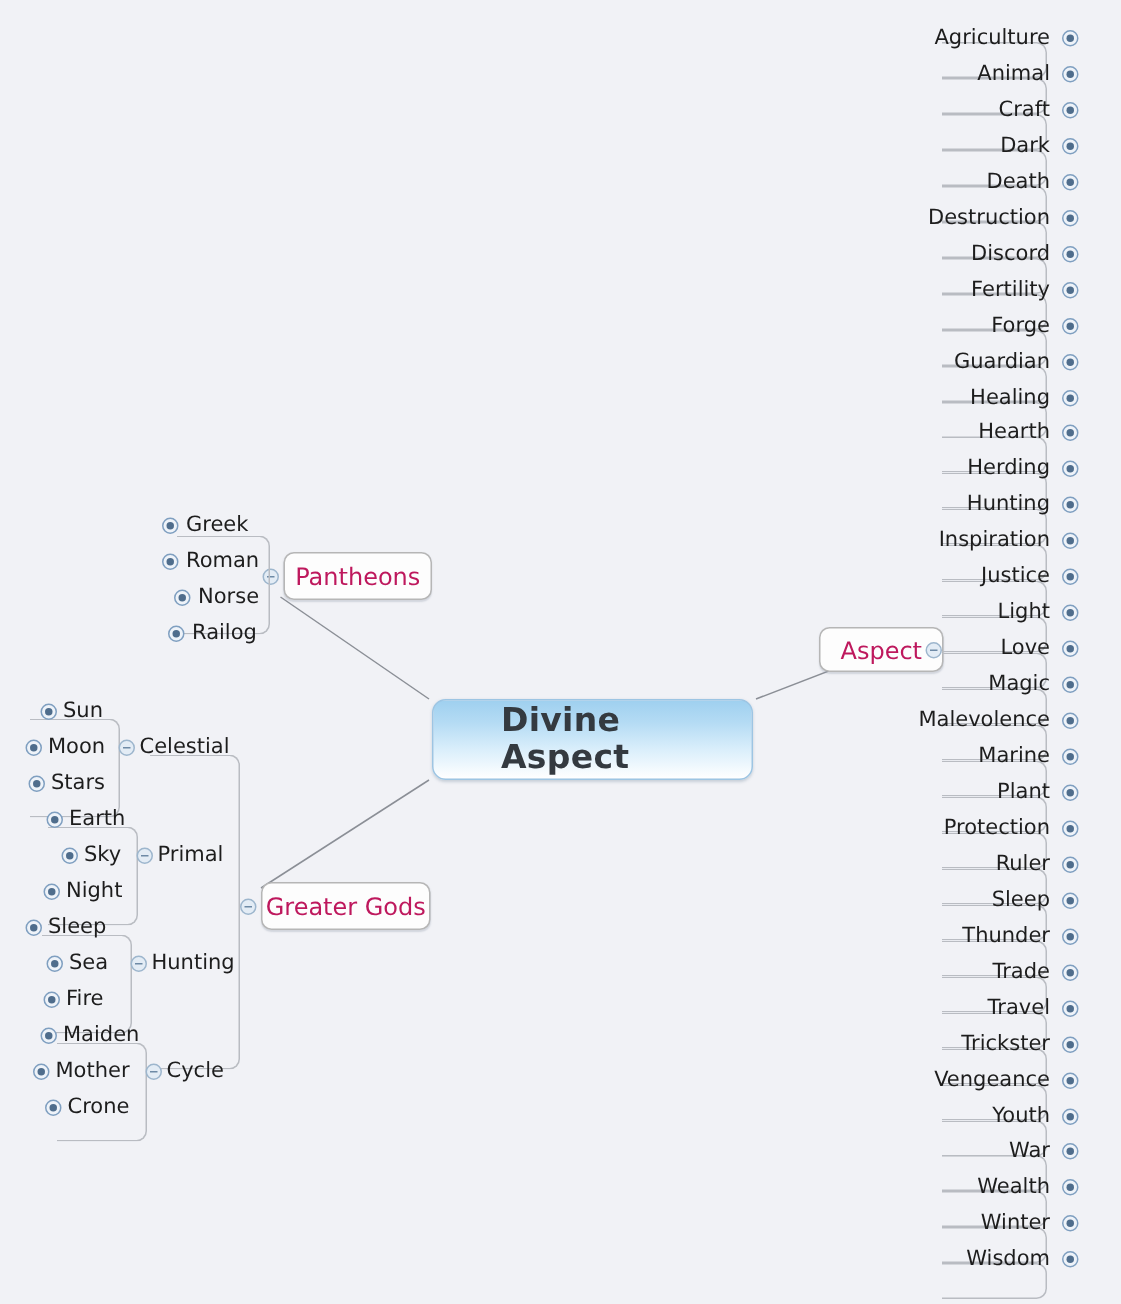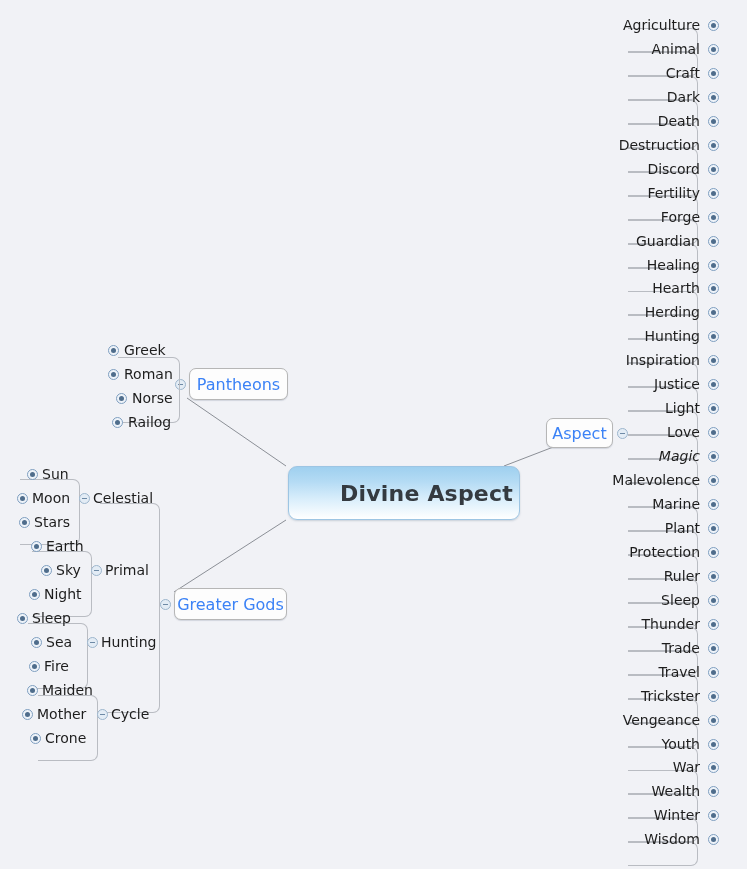--- a/index.html
+++ b/index.html
@@ -26,21 +26,21 @@
     color: #1d1d1d;
     font-size: 14px;
     line-height: 16px;
   }
 
   
   .root-node {
     position: absolute;
     left: 288px;
     top: 466px;
-    width: 232px;
+    width: 214px;
     height: 54px;
     box-sizing: border-box;
     border: 1px solid #9dc5e3;
     border-radius: 9px;
     background: linear-gradient(to bottom, #9fd0ef 0%, #b4dbf4 28%, #d9eefb 62%, #ffffff 100%);
     box-shadow: 0 1px 2px rgba(120,140,160,0.35);
     display: flex;
     align-items: center;
     justify-content: center;
     padding-left: 45px;
@@ -57,21 +57,21 @@
     position: absolute;
     box-sizing: border-box;
     border: 1px solid #b6b6b6;
     border-radius: 7px;
     background: #fdfdfd;
     box-shadow: 0 1px 1px rgba(140,150,165,0.30);
     display: flex;
     align-items: center;
     justify-content: center;
     font-size: 16px;
-    color: #3b82f6;
+    color: #be185d;
     white-space: nowrap;
   }
 
   
   .bracket {
     position: absolute;
     box-sizing: border-box;
     border: 1px solid #b9bcc2;
     border-left: 1px solid #b9bcc2;
     background: transparent;
@@ -140,21 +140,21 @@
   <svg class="connector-svg" viewBox="0 0 747 869" xmlns="http://www.w3.org/2000/svg">
     <line x1="286" y1="466" x2="187" y2="398" stroke="#8b8f96" stroke-width="1"></line>
     <line x1="286" y1="520" x2="174" y2="592" stroke="#8b8f96" stroke-width="1"></line>
     <line x1="504" y1="466" x2="613" y2="424" stroke="#8b8f96" stroke-width="1"></line>
   </svg>
 
   <div class="root-node">
     <span class="root-label">Divine Aspect</span>
   </div>
 
-  <div class="branch-node" style="left:546px; top:418px; width:67px; height:30px;">
+  <div class="branch-node" style="left:546px; top:418px; width:83px; height:30px;">
     <span>Aspect</span>
   </div>
   <div class="toggle" style="left:617px; top:428px;"></div>
 
   <div id="aspect-column">
       <div class="bracket left-open" style="left: 628px; top: 28px; width: 70px; height: 24px;"></div>
       <div class="node-text" style="right: 47px; left: auto; top: 17px; text-align: right;">Agriculture</div>
       <div class="bullet" style="left: 708px; top: 20px;"></div>
       <div class="bracket left-open" style="left: 628px; top: 52px; width: 70px; height: 24px;"></div>
       <div class="node-text" style="right: 47px; left: auto; top: 41px; text-align: right;">Animal</div>
@@ -201,21 +201,21 @@
       <div class="bracket left-open" style="left: 628px; top: 387px; width: 70px; height: 24px;"></div>
       <div class="node-text" style="right: 47px; left: auto; top: 376px; text-align: right;">Justice</div>
       <div class="bullet" style="left: 708px; top: 379px;"></div>
       <div class="bracket left-open" style="left: 628px; top: 411px; width: 70px; height: 24px;"></div>
       <div class="node-text" style="right: 47px; left: auto; top: 400px; text-align: right;">Light</div>
       <div class="bullet" style="left: 708px; top: 403px;"></div>
       <div class="bracket left-open" style="left: 628px; top: 435px; width: 70px; height: 24px;"></div>
       <div class="node-text" style="right: 47px; left: auto; top: 424px; text-align: right;">Love</div>
       <div class="bullet" style="left: 708px; top: 427px;"></div>
       <div class="bracket left-open" style="left: 628px; top: 459px; width: 70px; height: 24px;"></div>
-      <div class="node-text" style="right: 47px; left: auto; top: 448px; text-align: center; font-style: italic;">Magic</div>
+      <div class="node-text" style="right: 47px; left: auto; top: 448px; text-align: center;">Magic</div>
       <div class="bullet" style="left: 708px; top: 451px;"></div>
       <div class="bracket left-open" style="left: 628px; top: 483px; width: 70px; height: 24px;"></div>
       <div class="node-text" style="right: 47px; left: auto; top: 472px; text-align: right;">Malevolence</div>
       <div class="bullet" style="left: 708px; top: 475px;"></div>
       <div class="bracket left-open" style="left: 628px; top: 507px; width: 70px; height: 24px;"></div>
       <div class="node-text" style="right: 47px; left: auto; top: 496px; text-align: right;">Marine</div>
       <div class="bullet" style="left: 708px; top: 499px;"></div>
       <div class="bracket left-open" style="left: 628px; top: 531px; width: 70px; height: 24px;"></div>
       <div class="node-text" style="right: 47px; left: auto; top: 520px; text-align: right;">Plant</div>
       <div class="bullet" style="left: 708px; top: 523px;"></div>

